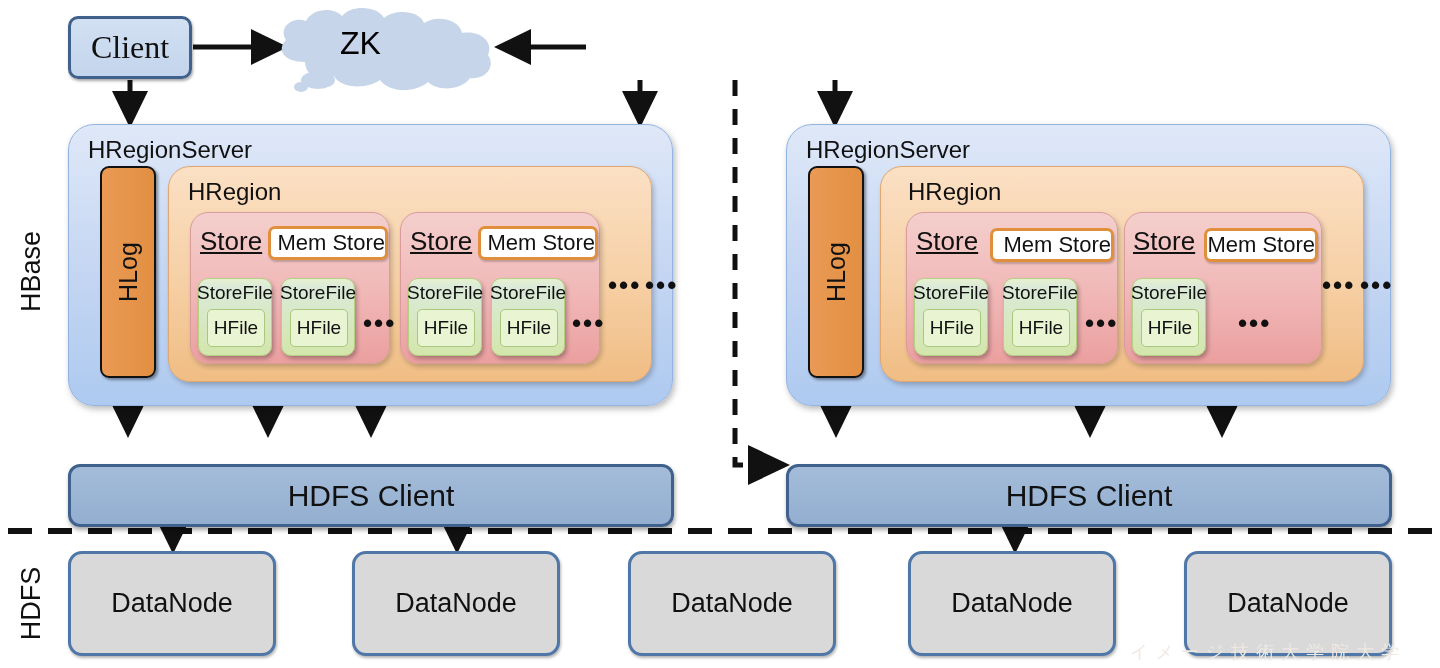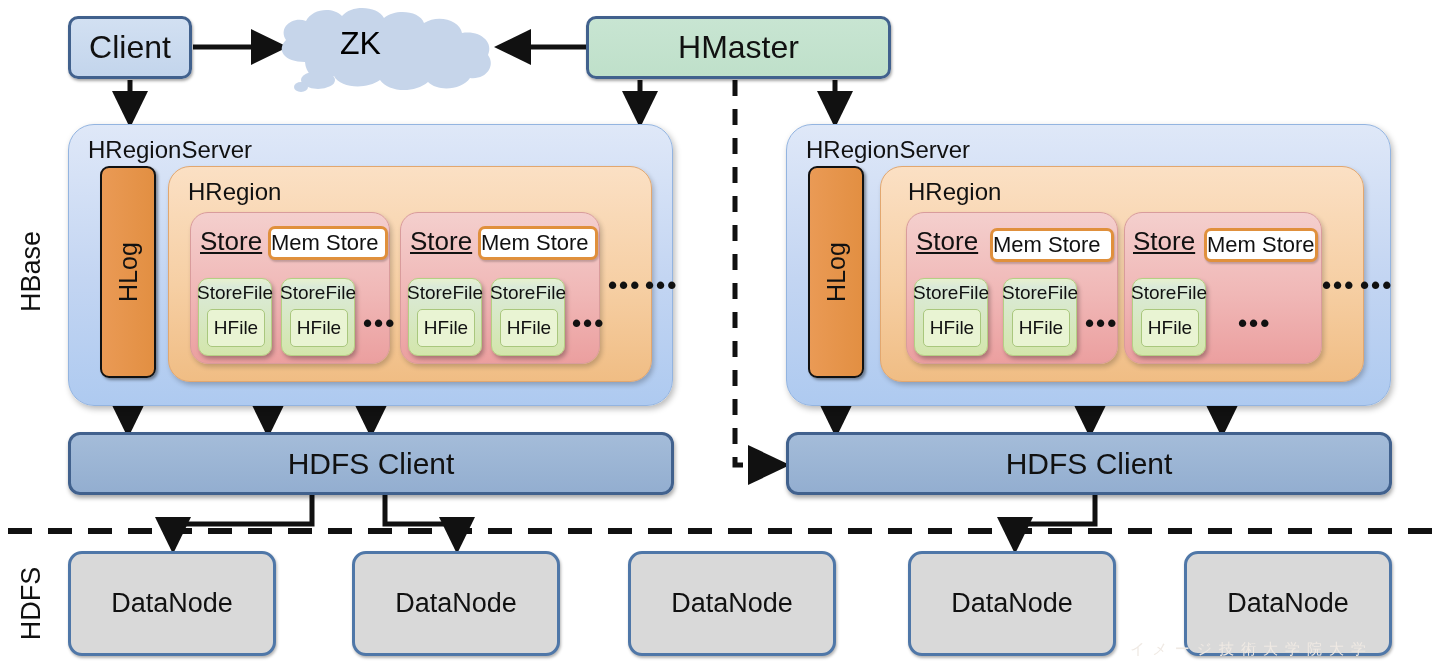--- a/index.html
+++ b/index.html
@@ -9,32 +9,34 @@
   .lbl{position:absolute;color:#000000;white-space:nowrap;}
 
   
   .box{position:absolute;box-sizing:border-box;display:flex;align-items:center;justify-content:center;}
 
   .client-box{
     background:linear-gradient(180deg,#d2e0f2 0%,#c3d5ec 100%);
     border:3px solid #41618d;border-radius:10px;
     font-size:32px;color:#111;
     box-shadow:1px 2px 3px rgba(0,0,0,.35);
+    font-family:Liberation Serif, serif;
   }
   .hmaster-box{
     background:linear-gradient(180deg,#c8e5d2 0%,#bfe0ca 100%);
     border:3px solid #41618d;border-radius:10px;
     font-size:32px;color:#111;
     box-shadow:1px 2px 3px rgba(0,0,0,.35);
   }
   .hdfsclient-box{
     background:linear-gradient(180deg,#a4bcd9 0%,#93aed0 100%);
     border:3px solid #41618d;border-radius:12px;
     font-size:30px;color:#111;
     box-shadow:1px 3px 4px rgba(0,0,0,.35);
+    margin-top:32px;
   }
   .datanode-box{
     background:#d9d9d9;
     border:3px solid #4f77a8;border-radius:14px;
     font-size:27px;color:#111;
     box-shadow:1px 2px 3px rgba(0,0,0,.3);
   }
 
   
   .hrs-box{
@@ -69,21 +71,21 @@
     position:absolute;box-sizing:border-box;
     background:linear-gradient(180deg,#f4cfcd 0%,#f0b7b6 55%,#eb9f9f 100%);
     border:1px solid #d99c9c;border-radius:18px;
     box-shadow:2px 3px 5px rgba(0,0,0,.2);
   }
   .store-title{position:absolute;font-size:26px;color:#111;text-decoration:underline;}
 
   .memstore-box{
     position:absolute;box-sizing:border-box;
     background:#ffffff;border:3px solid #e0903c;border-radius:7px;
-    display:flex;align-items:center;justify-content:flex-start;
+    display:flex;align-items:center;justify-content:flex-end;
     font-size:22px;color:#111;
     box-shadow:1px 2px 2px rgba(0,0,0,.2);
   }
 
   .storefile-box{
     position:absolute;box-sizing:border-box;
     background:linear-gradient(180deg,#e7f1cf 0%,#dbead9 10%,#d3e6ab 100%);
     border:1px solid #b5cf84;border-radius:10px;
     box-shadow:2px 3px 4px rgba(0,0,0,.28);
   }
@@ -99,21 +101,21 @@
 
   .ellipsis{position:absolute;font-size:26px;line-height:1;color:#111;letter-spacing:2px;font-weight:bold;}
 
   
   .side-label{position:absolute;font-size:27px;color:#111;white-space:nowrap;
     transform-origin:center center;}
 
   
   svg.wires{position:absolute;left:0;top:0;width:1440px;height:668px;pointer-events:none;}
 
-  .watermark{position:absolute;font-size:15px;color:#efe9e3;letter-spacing:7px;white-space:nowrap;}
+  .watermark{position:absolute;font-size:18px;color:#efe9e3;letter-spacing:7px;white-space:nowrap;}
 </style>
 </head>
 <body>
 
 <div id="stage">
 
   <svg class="wires" viewBox="0 0 1440 668">
     <defs>
       <marker id="ah" markerWidth="9" markerHeight="9" refX="6.2" refY="3.6" orient="auto" markerUnits="strokeWidth">
         <path d="M0,0 L7.4,3.6 L0,7.2 z" fill="#111"></path>
@@ -178,23 +180,20 @@
   </svg>
 
   <div class="box client-box" style="left:68px;top:16px;width:124px;height:63px;">
     <span>Client</span>
   </div>
 
   <div class="lbl" style="left:340px;top:25px;font-size:32px;">
     <span>ZK</span>
   </div>
 
-  <div class="box hmaster-box" style="left:586px;top:16px;width:305px;height:63px;">
-    <span>HMaster</span>
-  </div>
 
   <div class="side-label" style="left:-14px;top:256px;width:90px;text-align:center;transform:rotate(-90deg);">
     <span>HBase</span>
   </div>
   <div class="side-label" style="left:-14px;top:588px;width:90px;text-align:center;transform:rotate(-90deg);">
     <span>HDFS</span>
   </div>
 
   <div class="hrs-box" style="left:68px;top:124px;width:605px;height:282px;"></div>
   <div class="hrs-title" style="left:88px;top:136px;">

